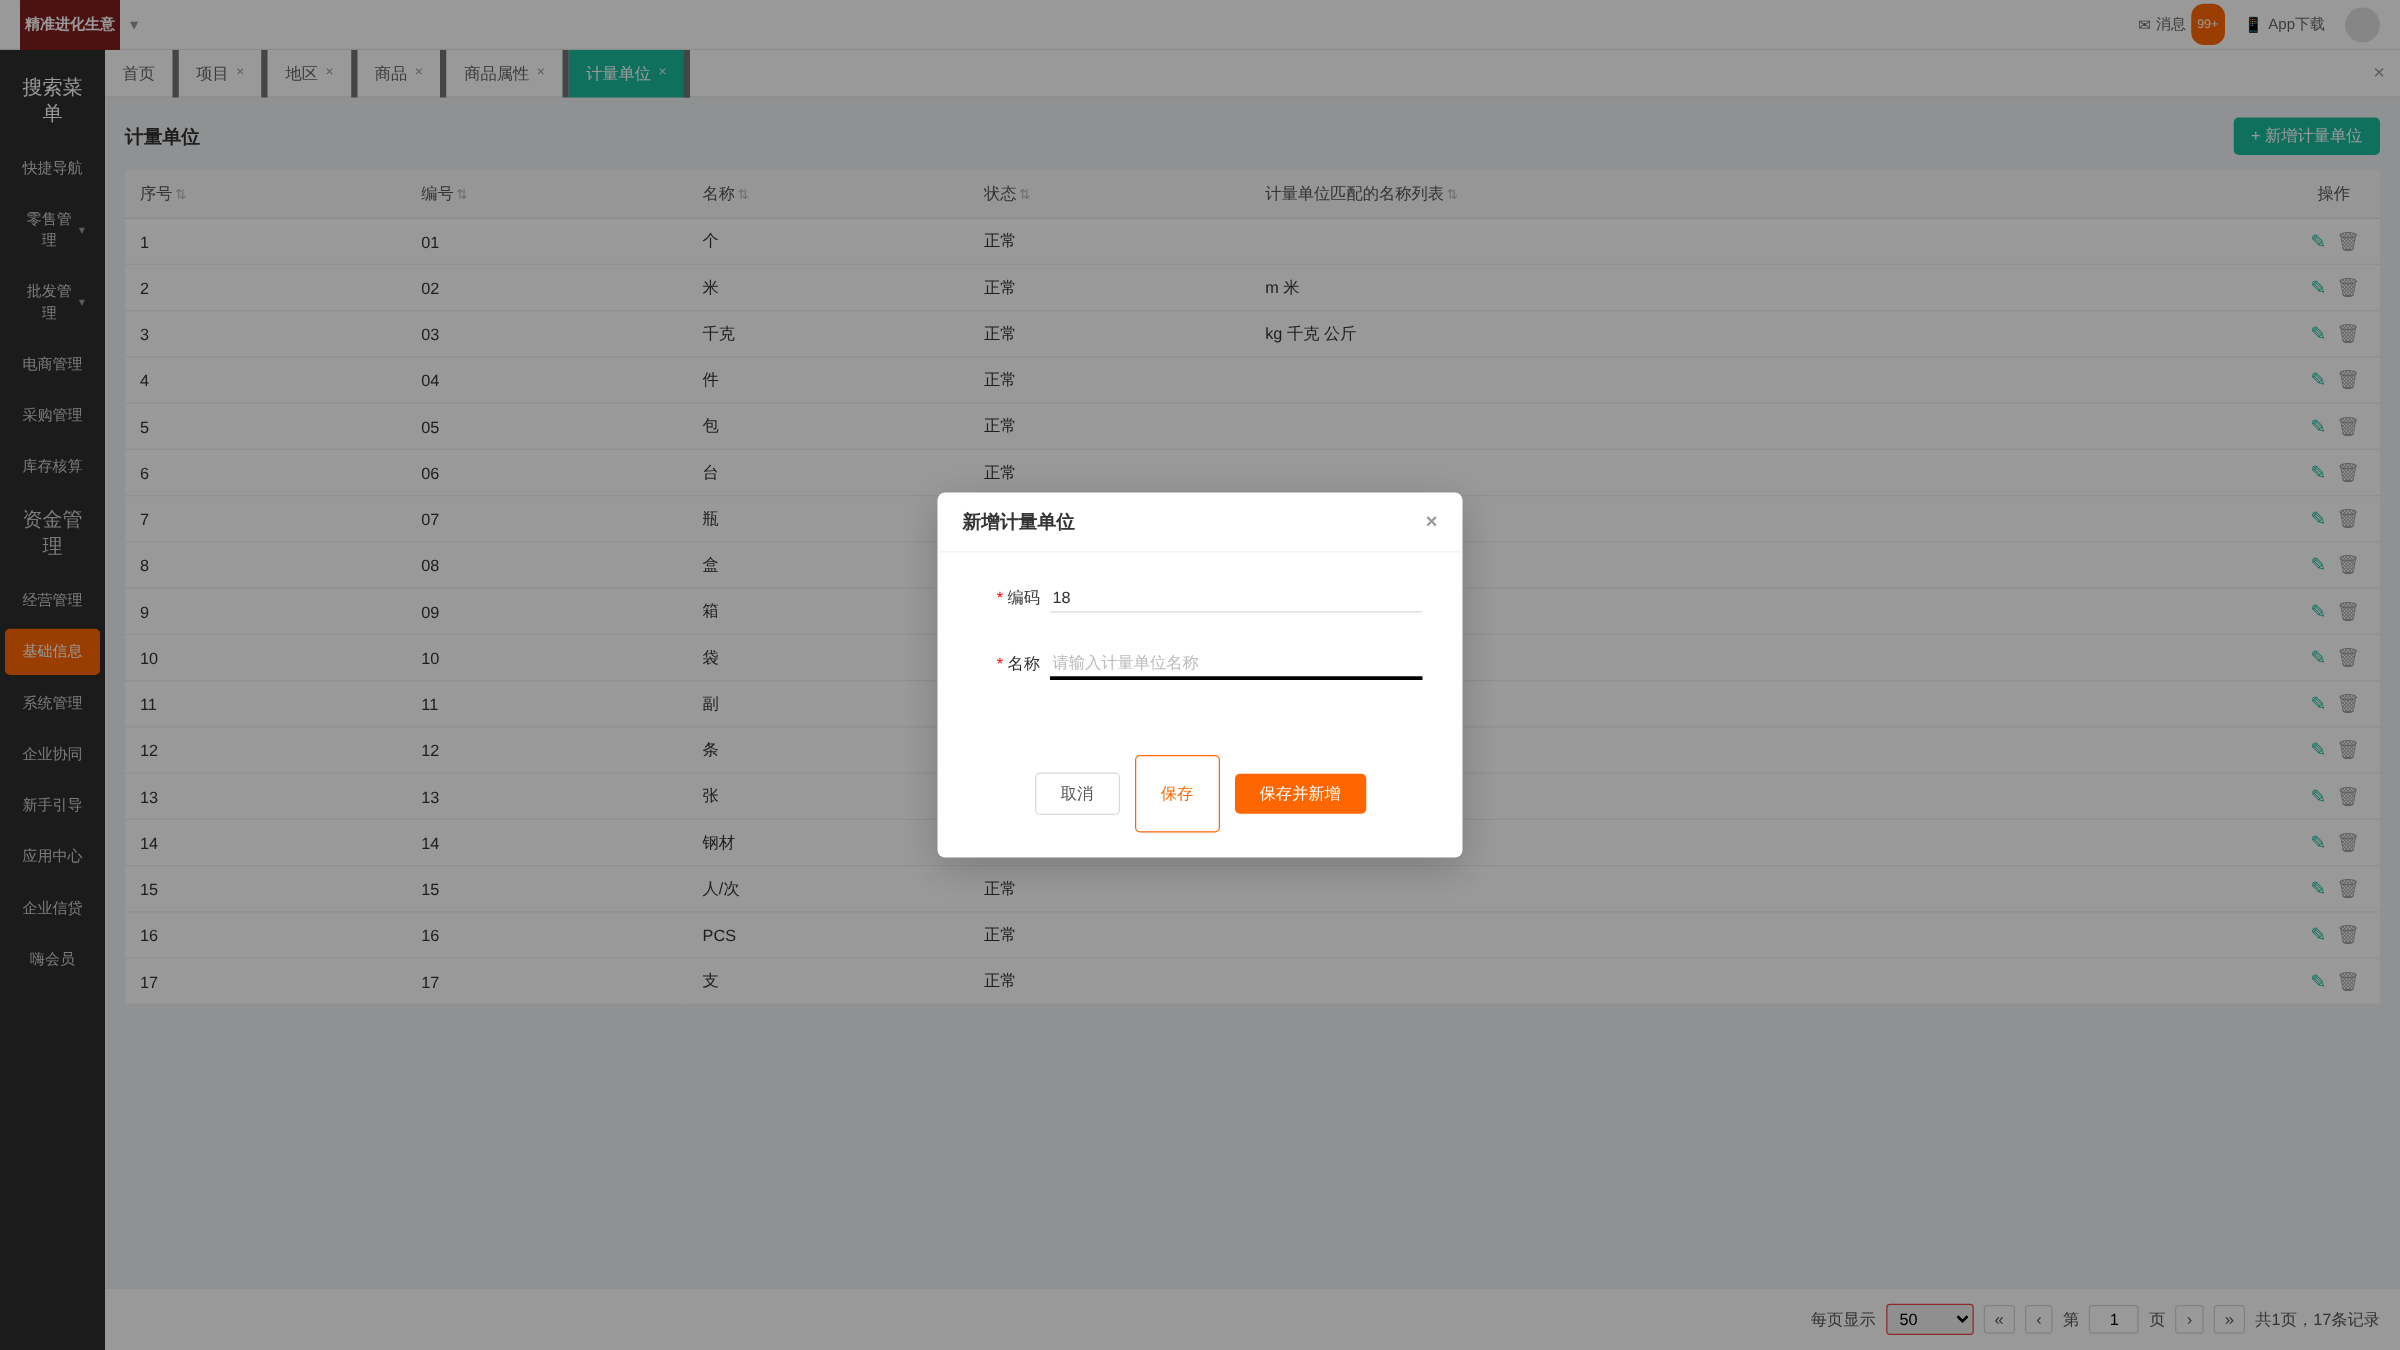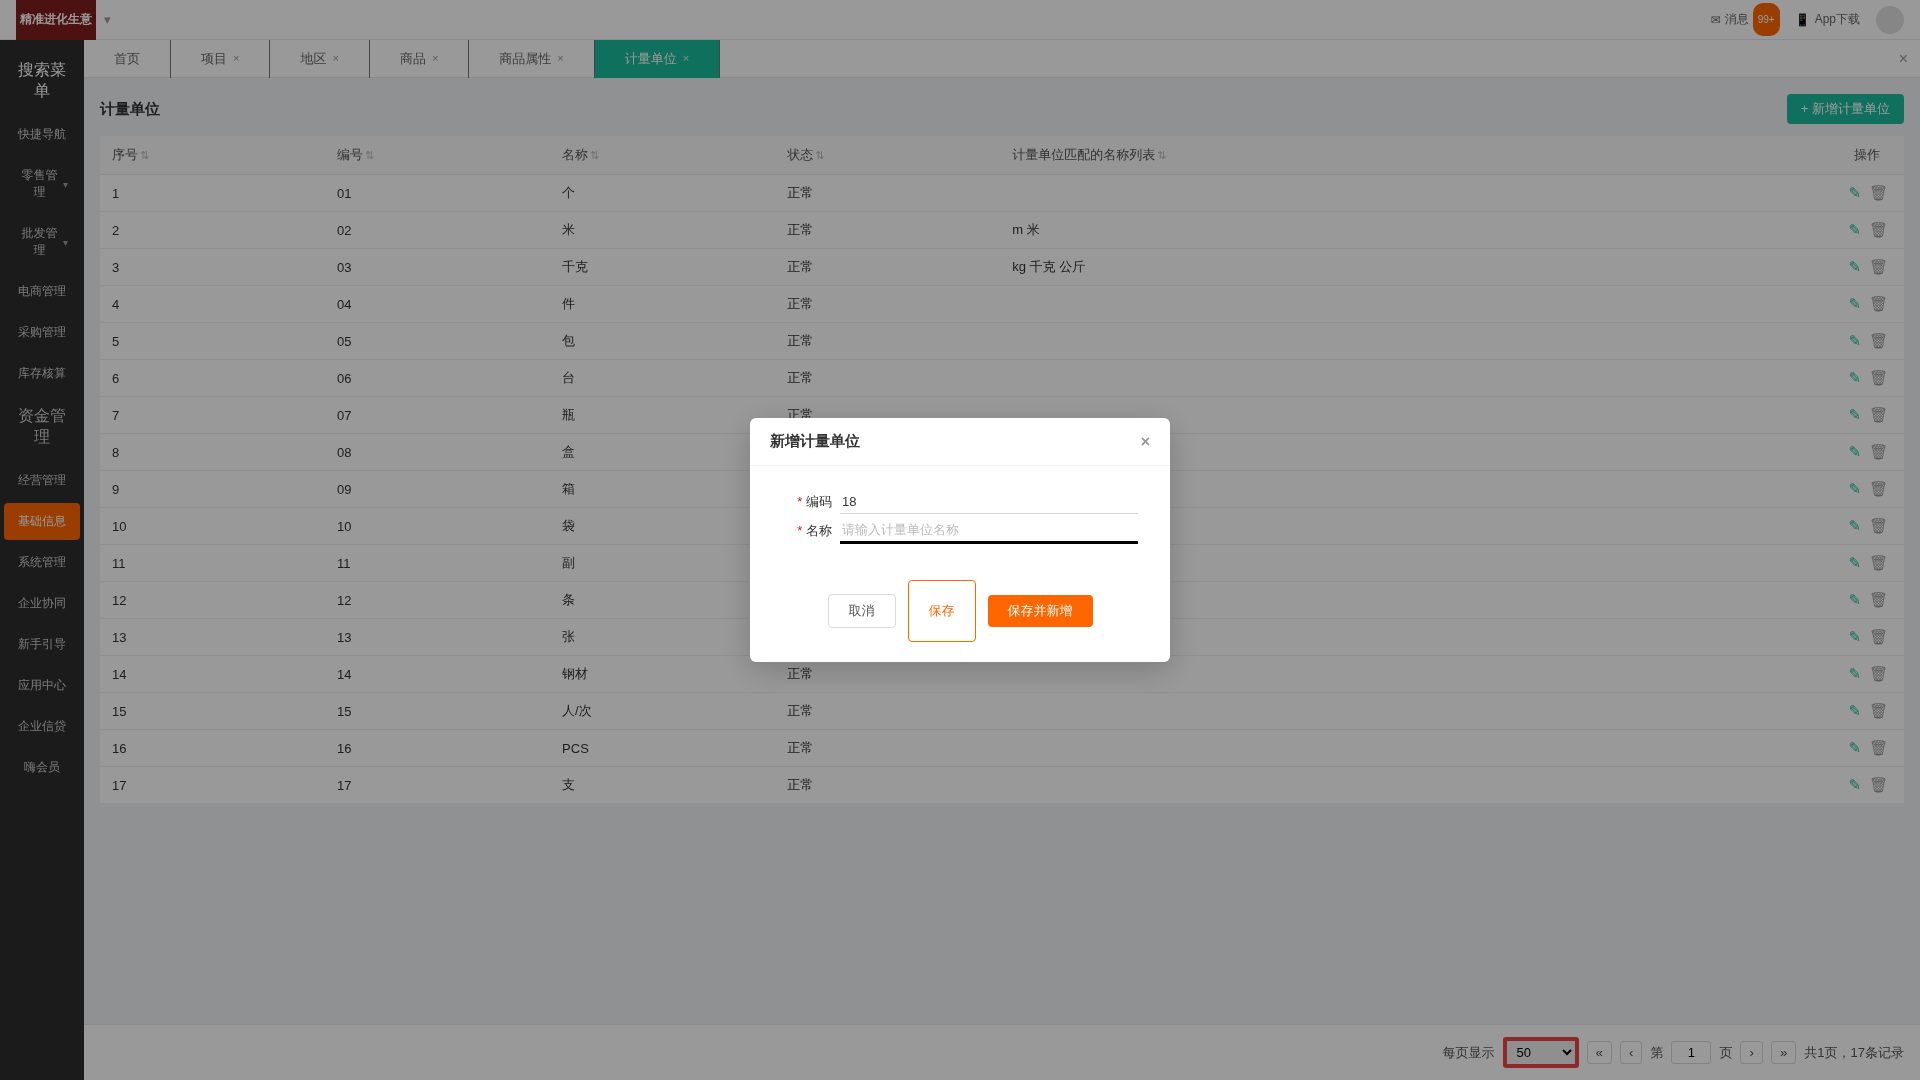--- a/index.html
+++ b/index.html
@@ -104,26 +104,26 @@
       background: #fff;
       display: flex;
       align-items: center;
       border-bottom: 1px solid #e8e8e8;
       padding: 0;
       height: 38px;
     }
     .tab-item {
       display: flex;
       align-items: center;
-      padding: 0 30px;
+      padding: 0 14px;
       height: 38px;
       cursor: pointer;
       font-size: 13px;
       color: #666;
-      border-right: 1px solid #737373;
+      border-right: 5px solid #737373;
       gap: 6px;
       white-space: nowrap;
       justify-content: center;
     }
     .tab-item.active {
       background: #1abc9c;
       color: #fff;
     }
     .tab-item .close-btn {
       font-size: 11px;
@@ -212,21 +212,21 @@
       align-items: center;
       justify-content: flex-end;
       padding: 12px 16px;
       background: #fff;
       border-top: 1px solid #e8e8e8;
       gap: 8px;
       font-size: 13px;
       color: #555;
     }
     .page-select {
-      border: 4px solid #ef4444;
+      border: 1px solid #ef4444;
       border-radius: 3px;
       padding: 3px 20px 3px 6px;
       font-size: 13px;
     }
     .page-btn {
       border: 1px solid #d9d9d9;
       background: #fff;
       padding: 3px 8px;
       border-radius: 3px;
       cursor: pointer;
@@ -272,21 +272,21 @@
       cursor: pointer;
       color: #999;
       font-size: 16px;
     }
     .modal-body {
       padding: 24px 32px 20px;
     }
     .form-row {
       display: flex;
       align-items: center;
-      margin-bottom: 4px;
+      margin-bottom: 28px;
       gap: 8px;
     }
     .form-label {
       width: 50px;
       text-align: right;
       color: #333;
       font-size: 13px;
       flex-shrink: 0;
     }
     .form-input {

